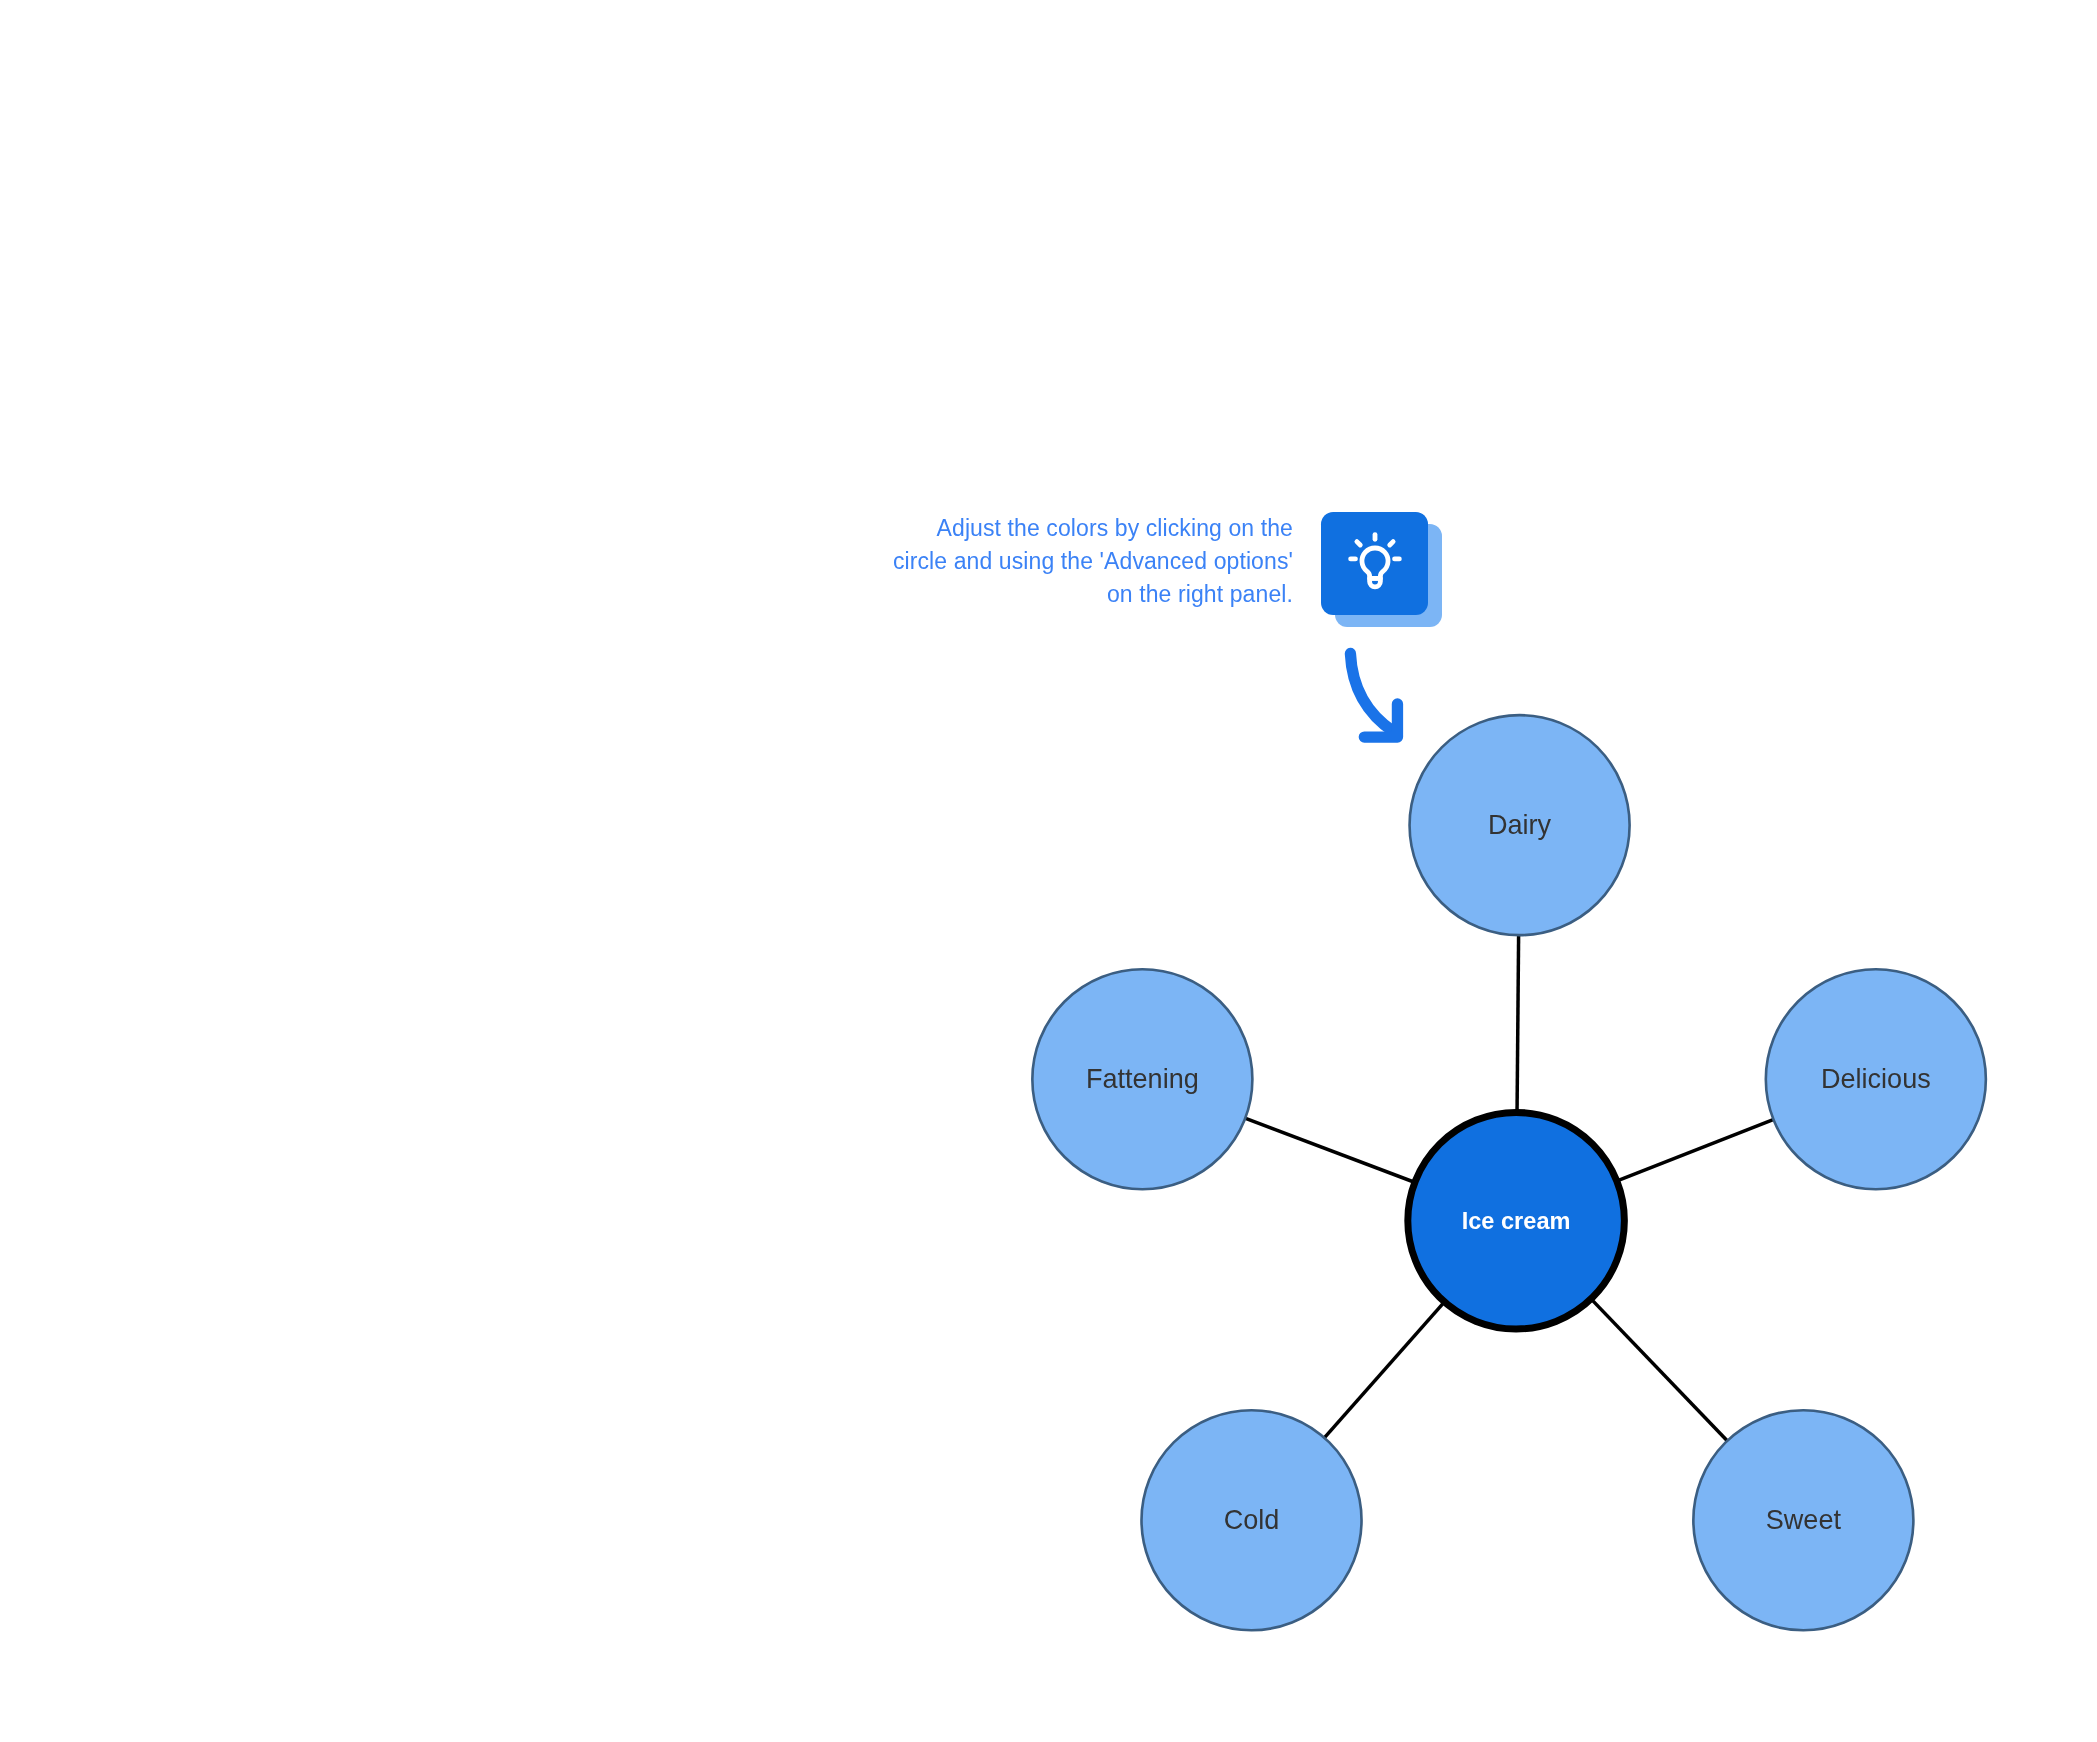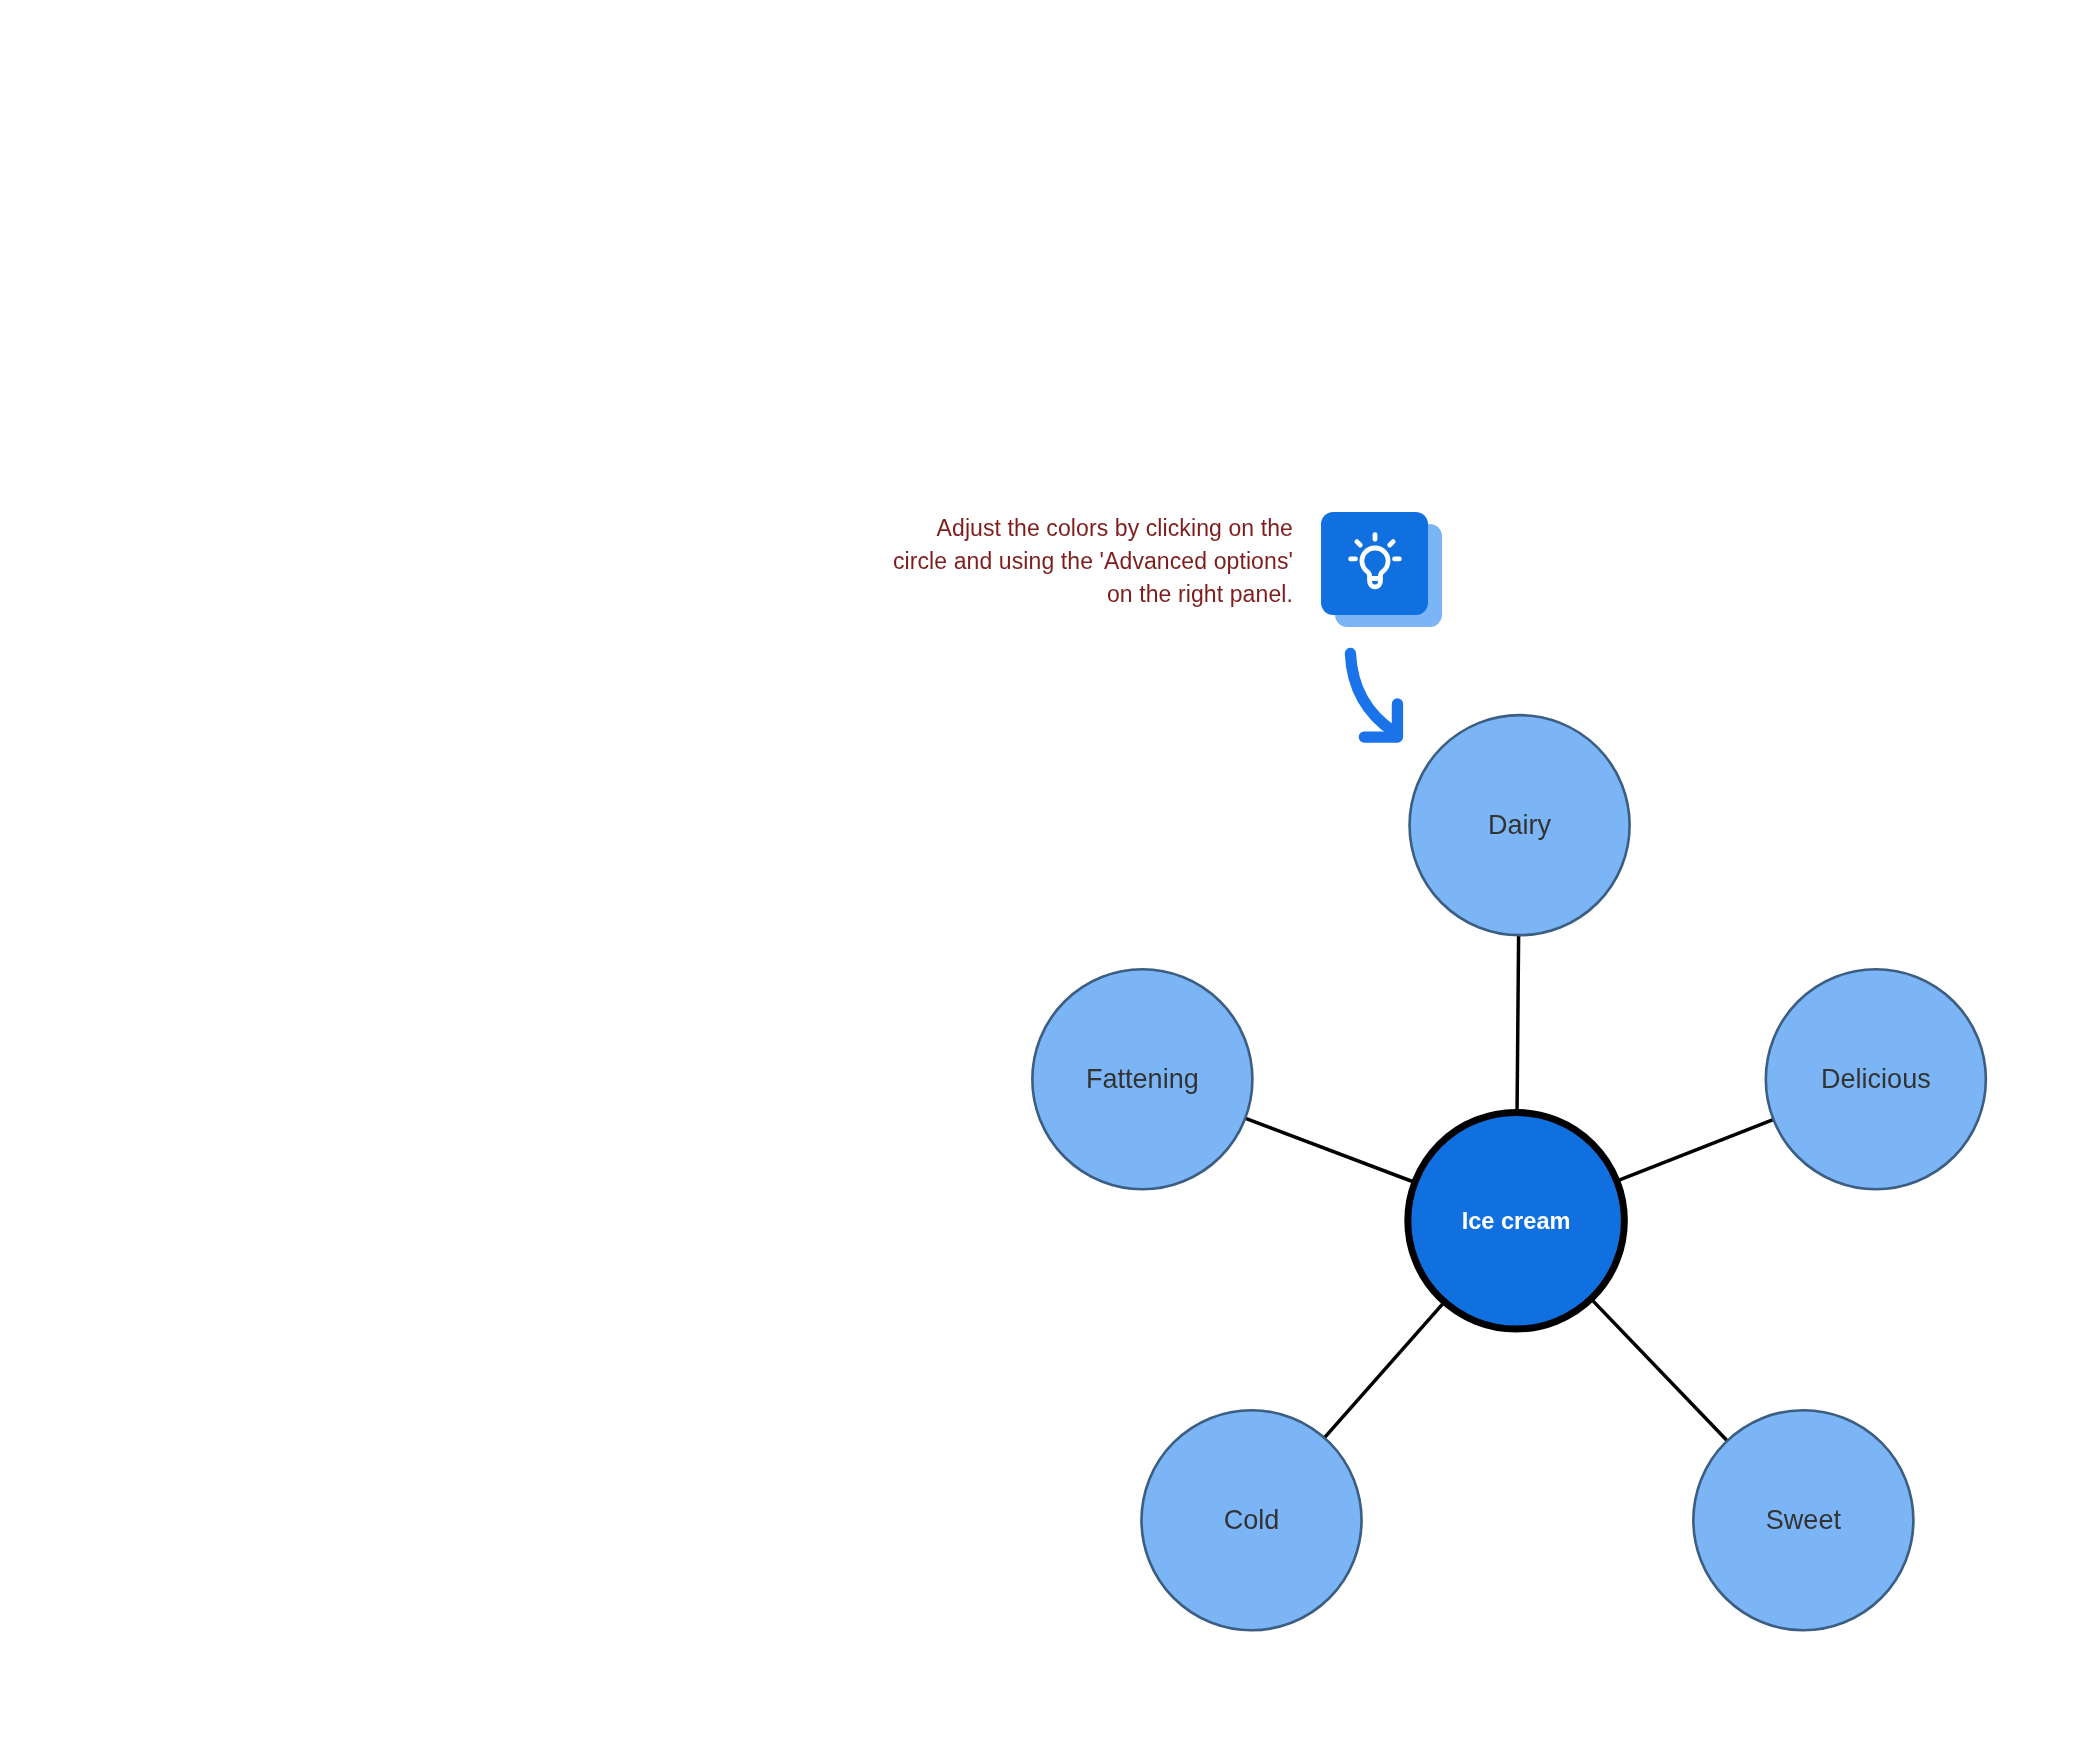--- a/index.html
+++ b/index.html
@@ -32,21 +32,21 @@
     height: 122px;
   }
   .hint-text {
     position: absolute;
     left: 0px;
     top: 0px;
     width: 402px;
     text-align: right;
     font-size: 23px;
     line-height: 33px;
-    color: #7f1d1d;
+    color: #3b82f6;
     letter-spacing: 0.1px;
     white-space: pre-line;
   }
   .hint-icon-wrap {
     position: absolute;
     left: 430px;
     top: 0px;
     width: 122px;
     height: 114px;
   }

